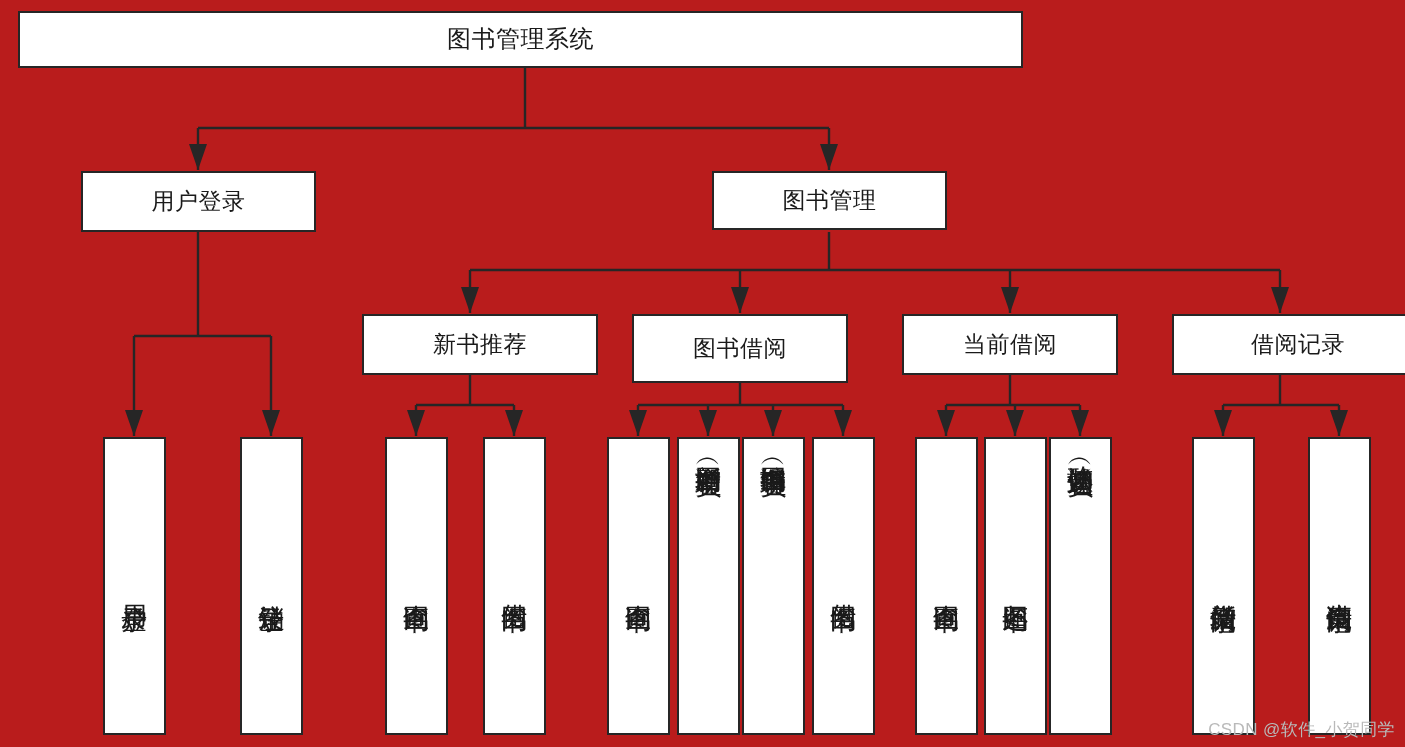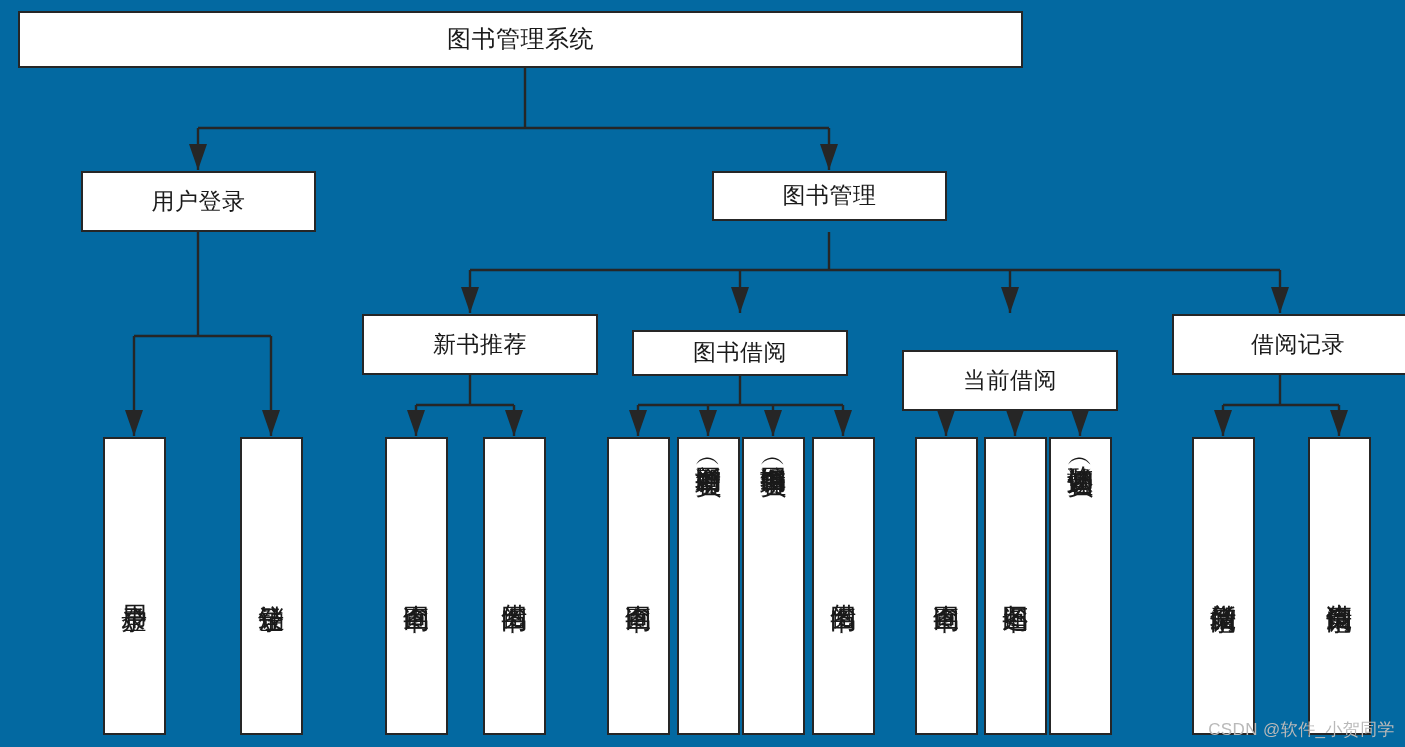--- a/index.html
+++ b/index.html
@@ -7,21 +7,21 @@
     padding: 0;
     background: #ffffff;
   }
   body {
     font-family: "Liberation Sans", "DejaVu Sans", sans-serif;
   }
   #canvas {
     position: relative;
     width: 1405px;
     height: 747px;
-    background: #0369a1;
+    background: #b91c1c;
     overflow: hidden;
   }
   #edges {
     position: absolute;
     left: 0;
     top: 0;
     width: 1405px;
     height: 747px;
     pointer-events: none;
   }
@@ -136,31 +136,31 @@
       <path d="M 1330 410 L 1348 410 L 1339 436 Z" fill="#262626"></path>
     </svg>
 
   <div class="node root horiz" style="left: 18px; top: 11px; width: 1005px; height: 57px;">
     <span class="node-label">图书管理系统</span>
   </div>
 
   <div class="node horiz" style="left: 81px; top: 171px; width: 235px; height: 61px;">
     <span class="node-label">用户登录</span>
   </div>
-  <div class="node horiz" style="left: 712px; top: 171px; width: 235px; height: 50px;">
+  <div class="node horiz" style="left: 712px; top: 171px; width: 235px; height: 59px;">
     <span class="node-label">图书管理</span>
   </div>
 
   <div class="node horiz" style="left: 362px; top: 314px; width: 236px; height: 61px;">
     <span class="node-label">新书推荐</span>
   </div>
-  <div class="node horiz" style="left: 632px; top: 330px; width: 216px; height: 46px;">
+  <div class="node horiz" style="left: 632px; top: 314px; width: 216px; height: 69px;">
     <span class="node-label">图书借阅</span>
   </div>
-  <div class="node horiz" style="left: 902px; top: 314px; width: 216px; height: 61px; margin-top: 36px;">
+  <div class="node horiz" style="left: 902px; top: 314px; width: 216px; height: 61px;">
     <span class="node-label">当前借阅</span>
   </div>
   <div class="node horiz" style="left: 1172px; top: 314px; width: 252px; height: 61px;">
     <span class="node-label">借阅记录</span>
   </div>
 
   <div class="node vert centered" style="left: 103px; top: 437px; width: 63px; height: 298px;">
     <span class="node-label">用户登录</span>
   </div>
   <div class="node vert centered" style="left: 240px; top: 437px; width: 63px; height: 298px;">

